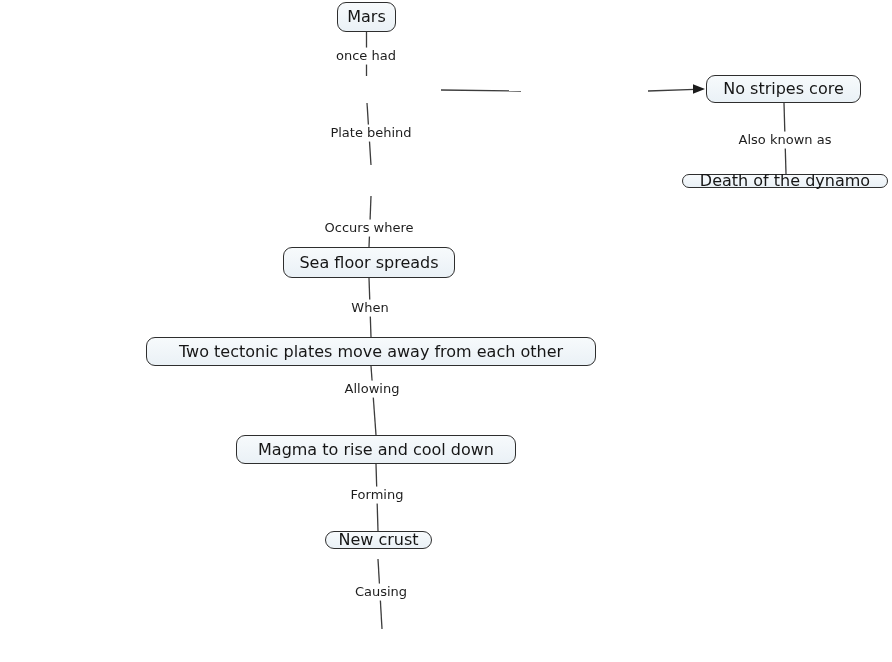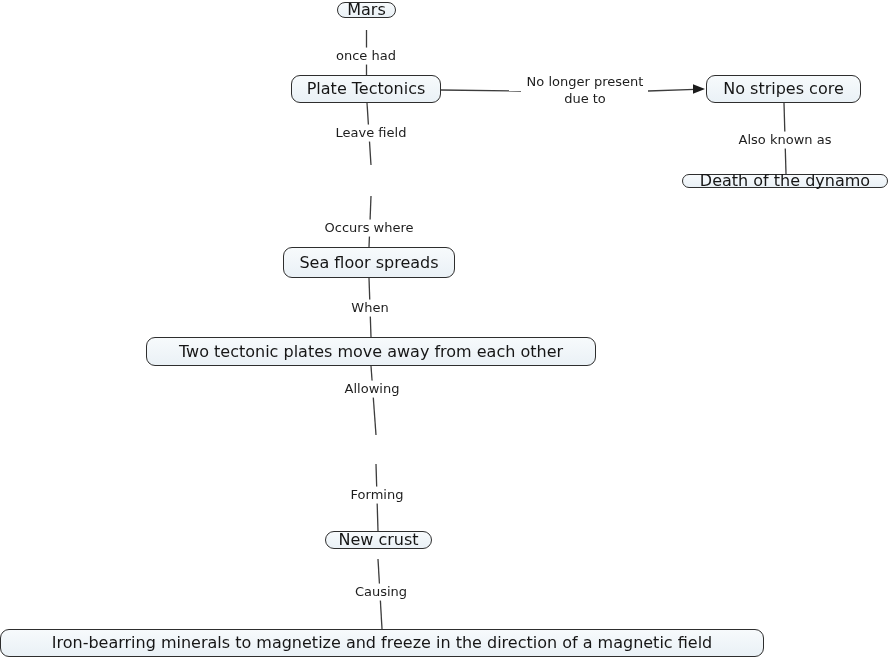--- a/index.html
+++ b/index.html
@@ -61,48 +61,43 @@
       <line x1="371" y1="366" x2="376" y2="435"></line>
       <line x1="376" y1="464" x2="378" y2="531"></line>
       <line x1="378" y1="559" x2="382" y2="629"></line>
       <line x1="784" y1="103" x2="786" y2="174"></line>
       <line x1="441" y1="90" x2="521" y2="91"></line>
       <line x1="648" y1="91" x2="695" y2="89.3"></line>
     </g>
     <polygon points="705,89 693,84.2 693,93.8" fill="#1c1c1c"></polygon>
   </svg>
 
-  <div class="node" style="left:337px; top:2px;  width:59px;  height:16px;">Mars</div>
+  <div class="node" style="left:337px; top:2px;  width:59px;  height:30px;">Mars</div>
 
-  <div class="node" style="left:291px; top:75px; width:150px; height:28px;">Plate Tectonics</div>
 
   <div class="node" style="left:706px; top:75px; width:155px; height:28px;">No stripes core</div>
 
   <div class="node" style="left:682px; top:174px; width:206px; height:14px;">Death of the dynamo</div>
 
 
   <div class="node" style="left:146px; top:337px; width:450px; height:29px;">Two tectonic plates move away from each other</div>
 
   <div class="node" style="left:283px; top:247px; width:172px; height:31px;">Sea floor spreads</div>
 
+  <div class="node" style="left:236px; top:435px; width:280px; height:29px;">Magma to rise and cool down</div>
 
   <div class="node" style="left:325px; top:531px; width:107px; height:18px;">New crust</div>
 
-  <div class="node" style="left:0px; top:629px; width:764px; height:28px; border-radius:9px;">Iron-bearring minerals to magnetize and freeze in the direction of a magnetic field</div>
 
   <div class="link-label" style="left:366px; top:56px;">once had</div>
 
-  <div class="link-label" style="left:585px; top:91px;">
-    <span>No longer present</span>
-    <span>due to</span>
-  </div>
 
   <div class="link-label" style="left:785px; top:140px;">Also known as</div>
 
-  <div class="link-label" style="left:371px; top:133px;">Leave field</div>
+  <div class="link-label" style="left:371px; top:133px;">Plate behind</div>
 
   <div class="link-label" style="left:369px; top:228px;">Occurs where</div>
 
   <div class="link-label" style="left:370px; top:308px;">When</div>
 
   <div class="link-label" style="left:372px; top:389px;">Allowing</div>
 
   <div class="link-label" style="left:377px; top:495px;">Forming</div>
 
   <div class="link-label" style="left:381px; top:592px;">Causing</div>

